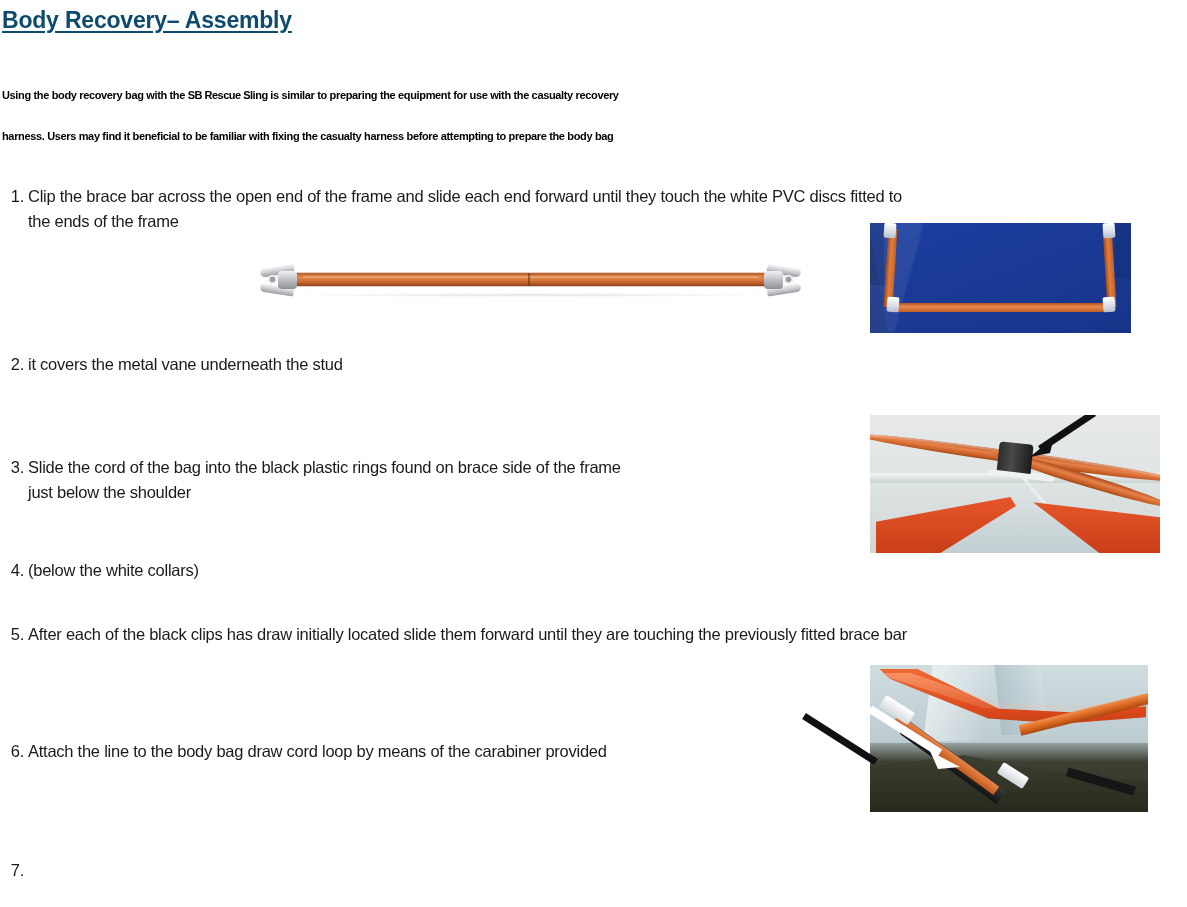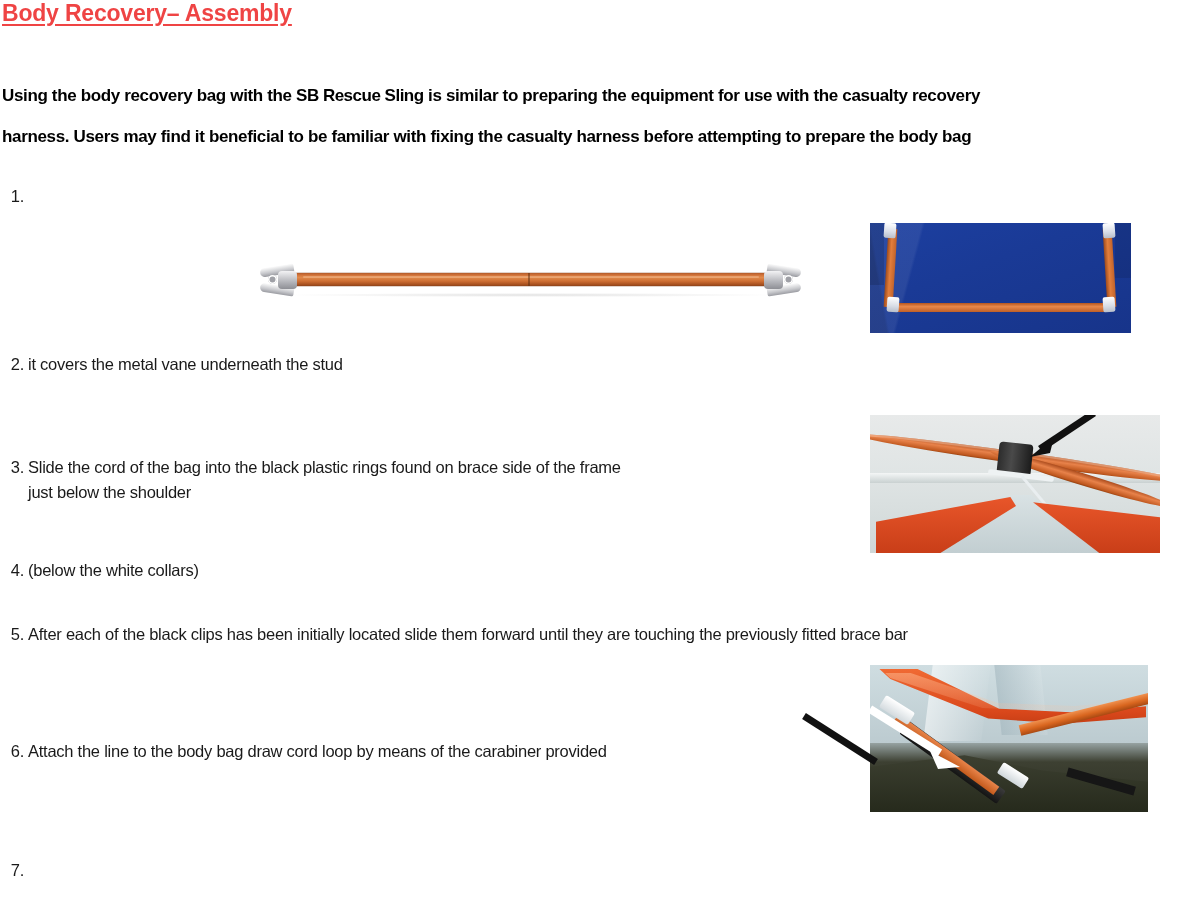--- a/index.html
+++ b/index.html
@@ -17,37 +17,37 @@
     width: 1187px;
     height: 907px;
     background: #ffffff;
     overflow: hidden;
   }
 
   
   .doc-title {
     position: absolute;
     left: 2px;
-    top: 0px;
+    top: 7px;
     font-size: 23px;
     font-weight: bold;
-    color: #ef4444;
+    color: #0c4a6e;
     text-decoration: underline;
     text-underline-offset: 3px;
     letter-spacing: -0.2px;
     white-space: nowrap;
   }
 
   
   .intro {
     position: absolute;
     left: 2px;
     top: 75px;
     width: 1180px;
-    font-size: 17px;
+    font-size: 11px;
     font-weight: bold;
     line-height: 41px;
     letter-spacing: -0.35px;
     white-space: nowrap;
   }
   .intro .line { display: block; }
   .intro .strong-name { font-weight: bold; letter-spacing: -0.5px; }
 
   
   .step {
@@ -413,20 +413,22 @@
   <div class="doc-title">Body Recovery– Assembly</div>
 
   <div class="intro">
     <span class="line"><span>Using the body recovery bag with the </span><span class="strong-name">SB Rescue Sling</span><span> is similar to preparing the equipment for use with the casualty recovery</span></span>
     <span class="line">harness. Users may find it beneficial to be familiar with fixing the casualty harness before attempting to prepare the body bag</span>
   </div>
 
   <div class="step" id="step-1">
     <span class="num">1.</span>
     <span class="body">
+      <span class="ln">Clip the brace bar across the open end of the frame and slide each end forward until they touch the white PVC discs fitted to</span>
+      <span class="ln">the ends of the frame</span>
     </span>
   </div>
 
   <div class="step" id="step-2">
     <span class="num">2.</span>
     <span class="body">
       <span class="ln">it covers the metal vane underneath the stud</span>
     </span>
   </div>
 
@@ -441,21 +443,21 @@
   <div class="step" id="step-4">
     <span class="num">4.</span>
     <span class="body">
       <span class="ln">(below the white collars)</span>
     </span>
   </div>
 
   <div class="step" id="step-5">
     <span class="num">5.</span>
     <span class="body">
-      <span class="ln">After each of the black clips has been initially located slide them forward until they are touching the previously fitted brace bar</span>
+      <span class="ln">After each of the black clips has draw initially located slide them forward until they are touching the previously fitted brace bar</span>
     </span>
   </div>
 
   <div class="step" id="step-6">
     <span class="num">6.</span>
     <span class="body">
       <span class="ln">Attach the line to the body bag draw cord loop by means of the carabiner provided</span>
     </span>
   </div>
 

